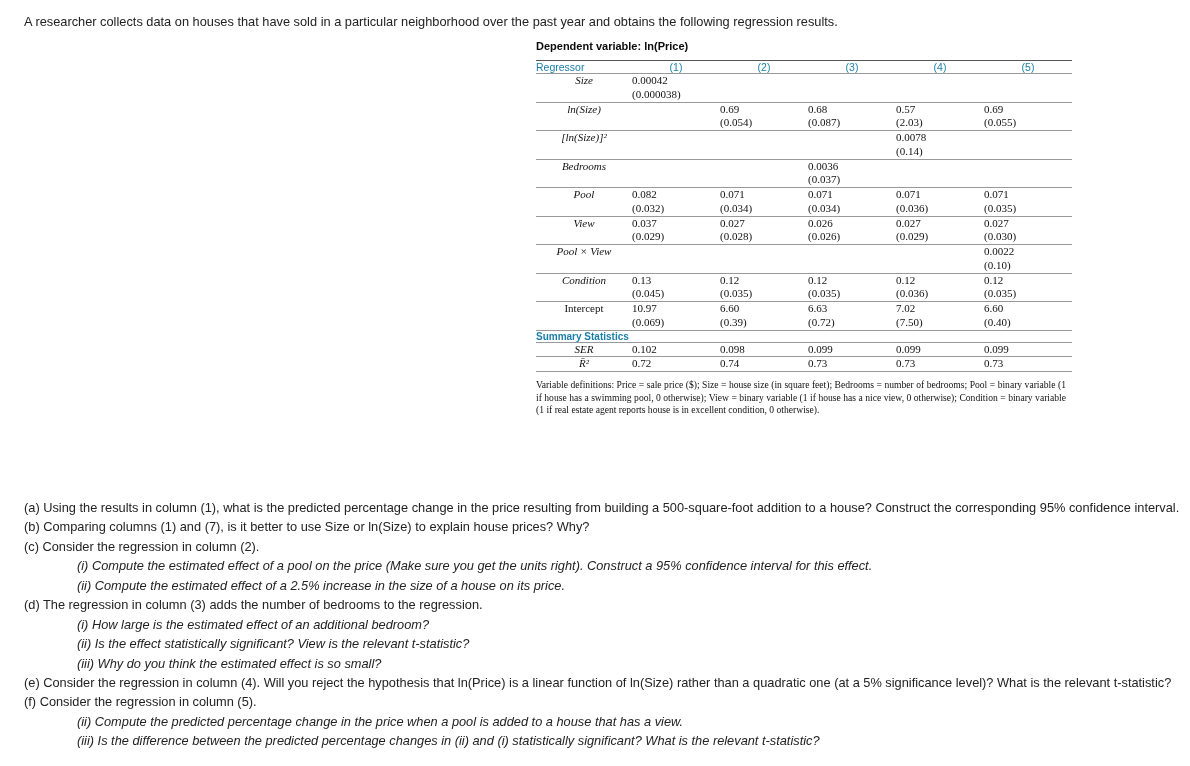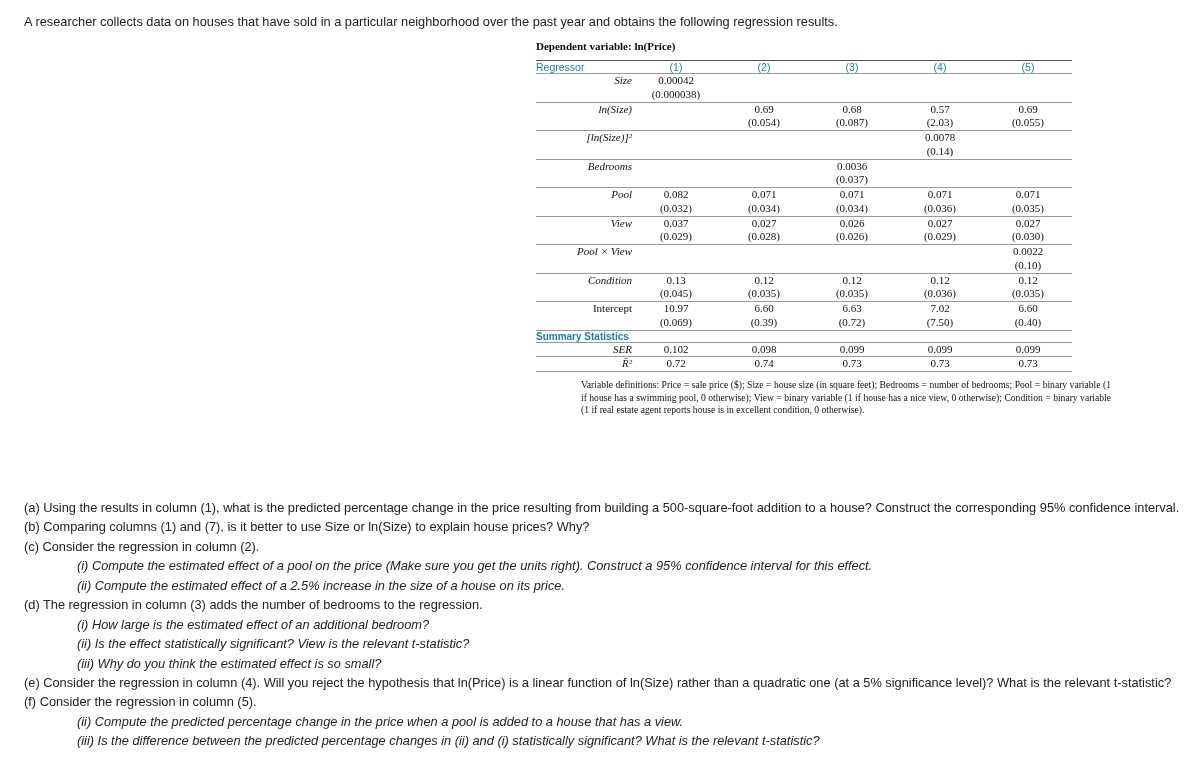--- a/index.html
+++ b/index.html
@@ -24,21 +24,21 @@
     font-size: 12.8px;
     color: #222;
   }
   .table-block {
     position: absolute;
     left: 536px;
     top: 40px;
     width: 536px;
   }
   .dep-var {
-    font-family: Liberation Serif, serif;
+    font-family: Liberation Sans, sans-serif;
     font-weight: bold;
     font-size: 11px;
     color: #0a0a0a;
     margin-bottom: 8px;
   }
   table.reg {
     border-collapse: collapse;
     width: 536px;
     font-family: "Liberation Serif", serif;
     font-size: 11px;
@@ -55,48 +55,47 @@
     font-weight: normal;
     font-size: 10.5px;
     color: #1a7fa8;
     padding: 4px 0 5px 0;
   }
   .hdr td.label { text-align: left; }
   .hdr td.col { text-align: center; }
   .rowlabel {
     font-family: "Liberation Serif", serif;
     font-style: italic;
-    text-align: right;
+    text-align: center;
     padding: 6px 0 5px 2px;
     white-space: nowrap;
   }
   .rowlabel.plain { font-style: normal; }
   .cell {
-    text-align: center;
+    text-align: left;
     padding: 6px 0 5px 0;
     line-height: 1.25;
   }
   .se { display: block; }
   .sumstat td {
     font-family: "Liberation Sans", sans-serif;
     font-weight: bold;
     font-size: 10px;
     color: #1a7fa8;
     padding: 5px 0 4px 2px;
     text-align: left;
   }
   .note {
     font-family: "Liberation Serif", serif;
     font-size: 9.6px;
     color: #111;
     line-height: 1.32;
     margin-top: 7px;
     width: 530px;
     text-align: justify;
-    margin-left: 45px;
   }
   .questions {
     position: absolute;
     left: 24px;
     top: 498px;
     width: 1160px;
     font-size: 12.8px;
     color: #222;
     line-height: 1.52;
   }

